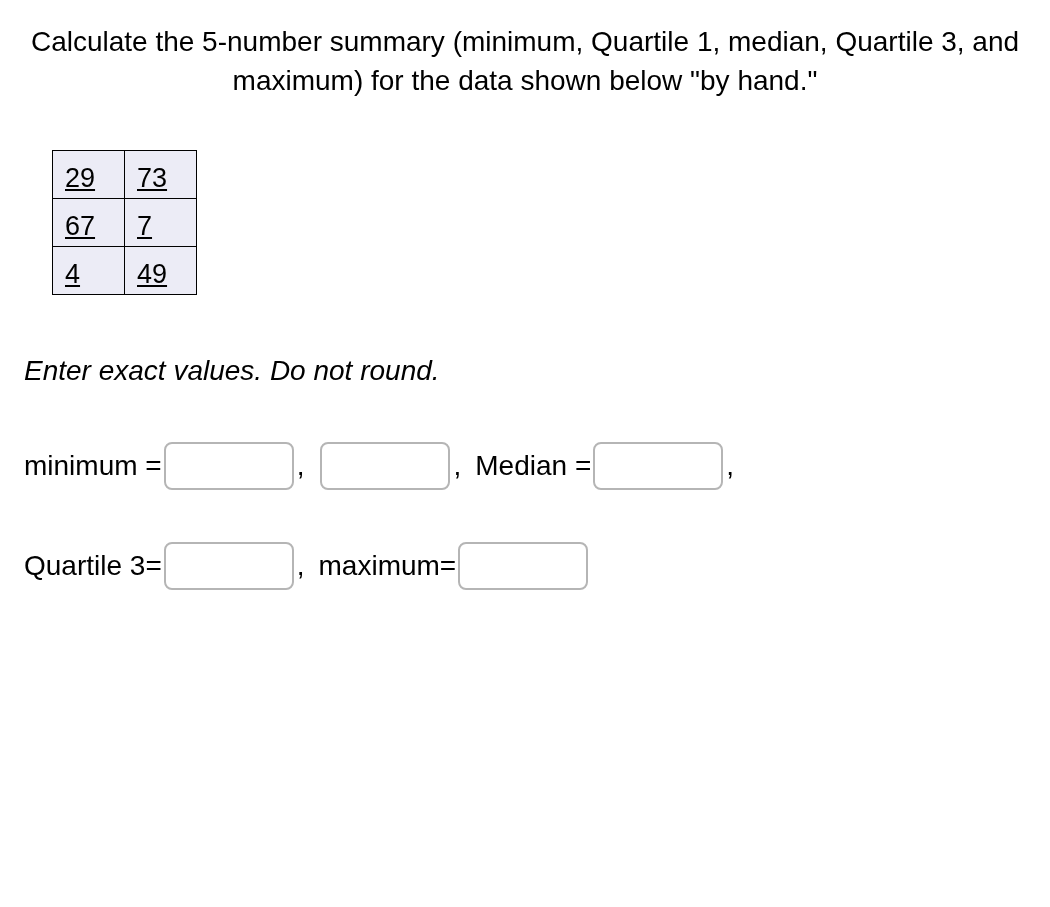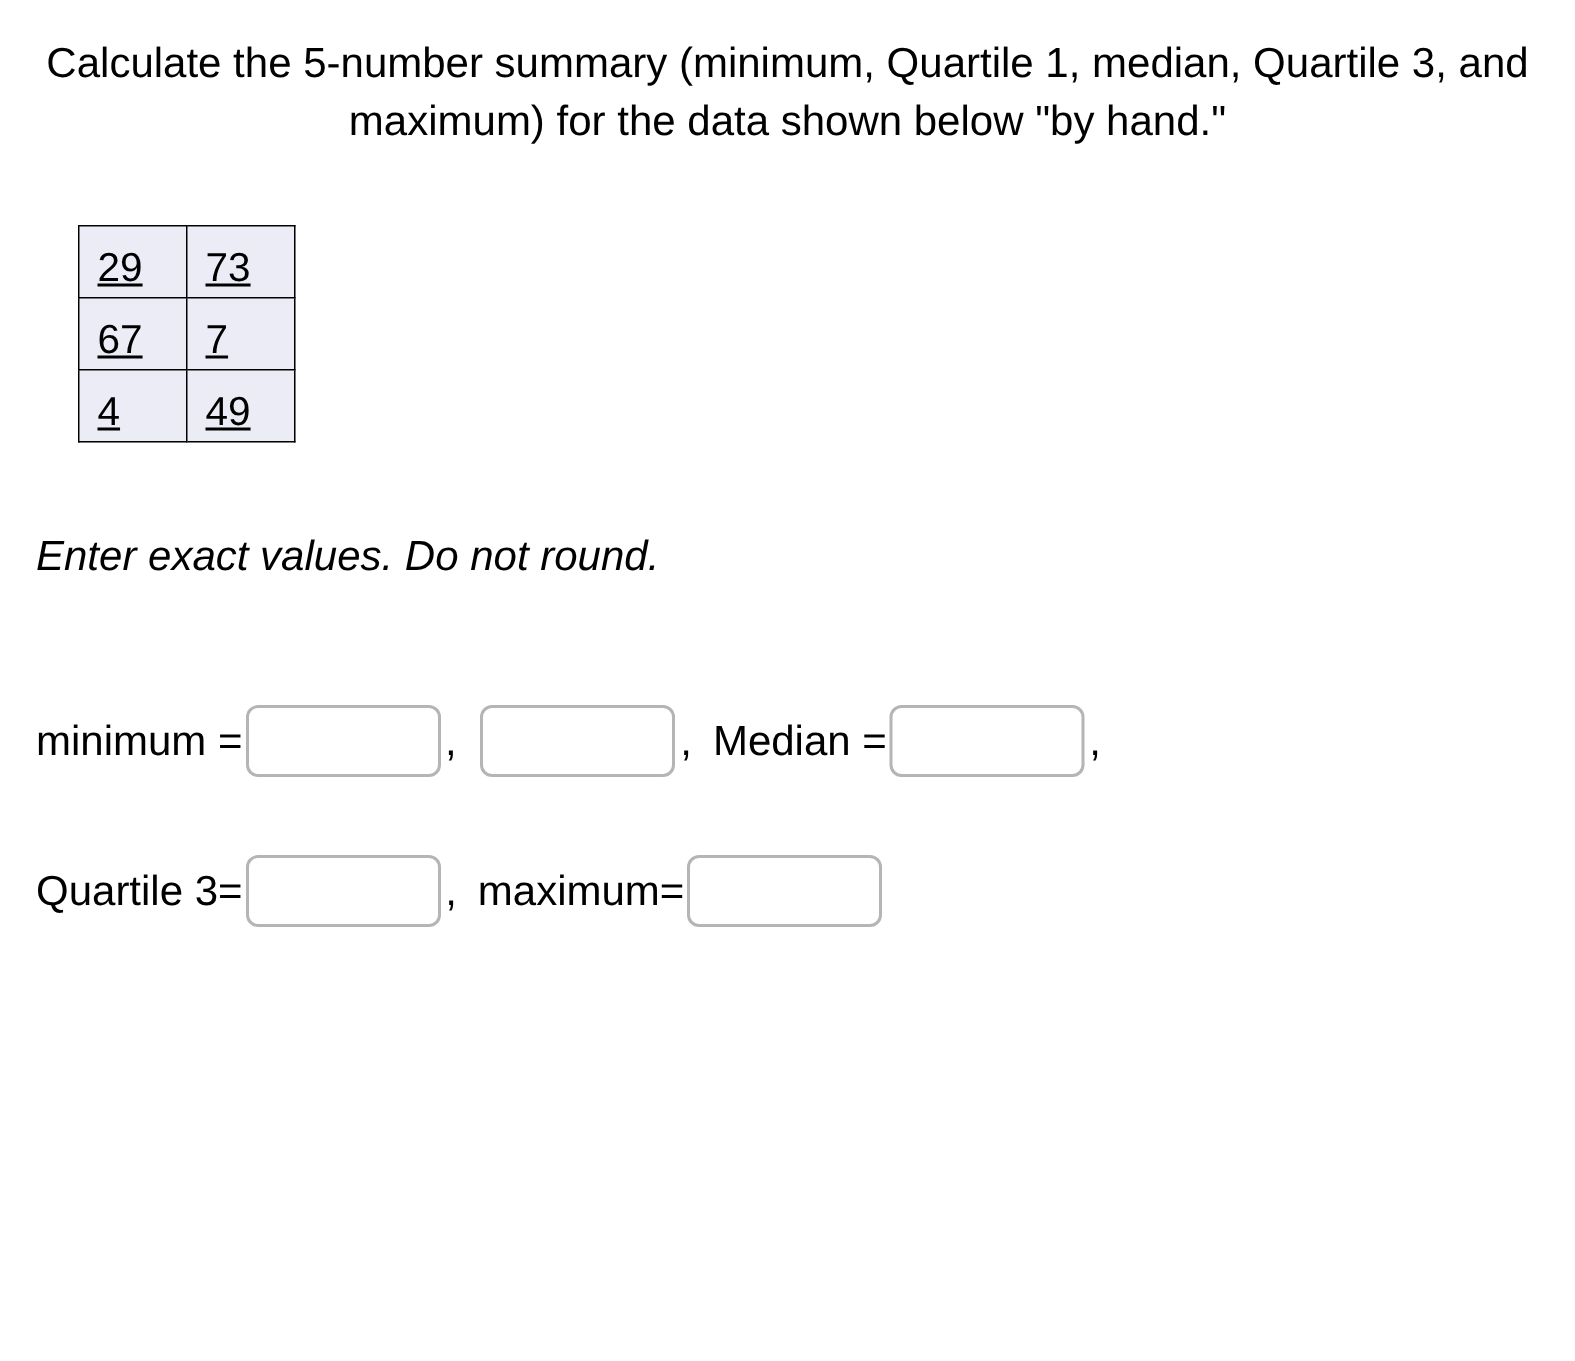--- a/index.html
+++ b/index.html
@@ -31,21 +31,21 @@
       text-align: left;
       padding: 12px 12px 4px 12px;
       min-width: 72px;
       font-family: Arial, Helvetica, sans-serif;
       font-size: 27px;
       text-decoration: underline;
     }
     .instruction {
       font-style: italic;
       font-family: "Comic Sans MS", Arial, sans-serif;
-      margin-bottom: 83px;
+      margin-bottom: 55px;
     }
     .answers {
       display: flex;
       flex-wrap: wrap;
       align-items: flex-start;
       row-gap: 26px;
       column-gap: 0;
       font-family: "Comic Sans MS", Arial, sans-serif;
     }
     .answer-group {

